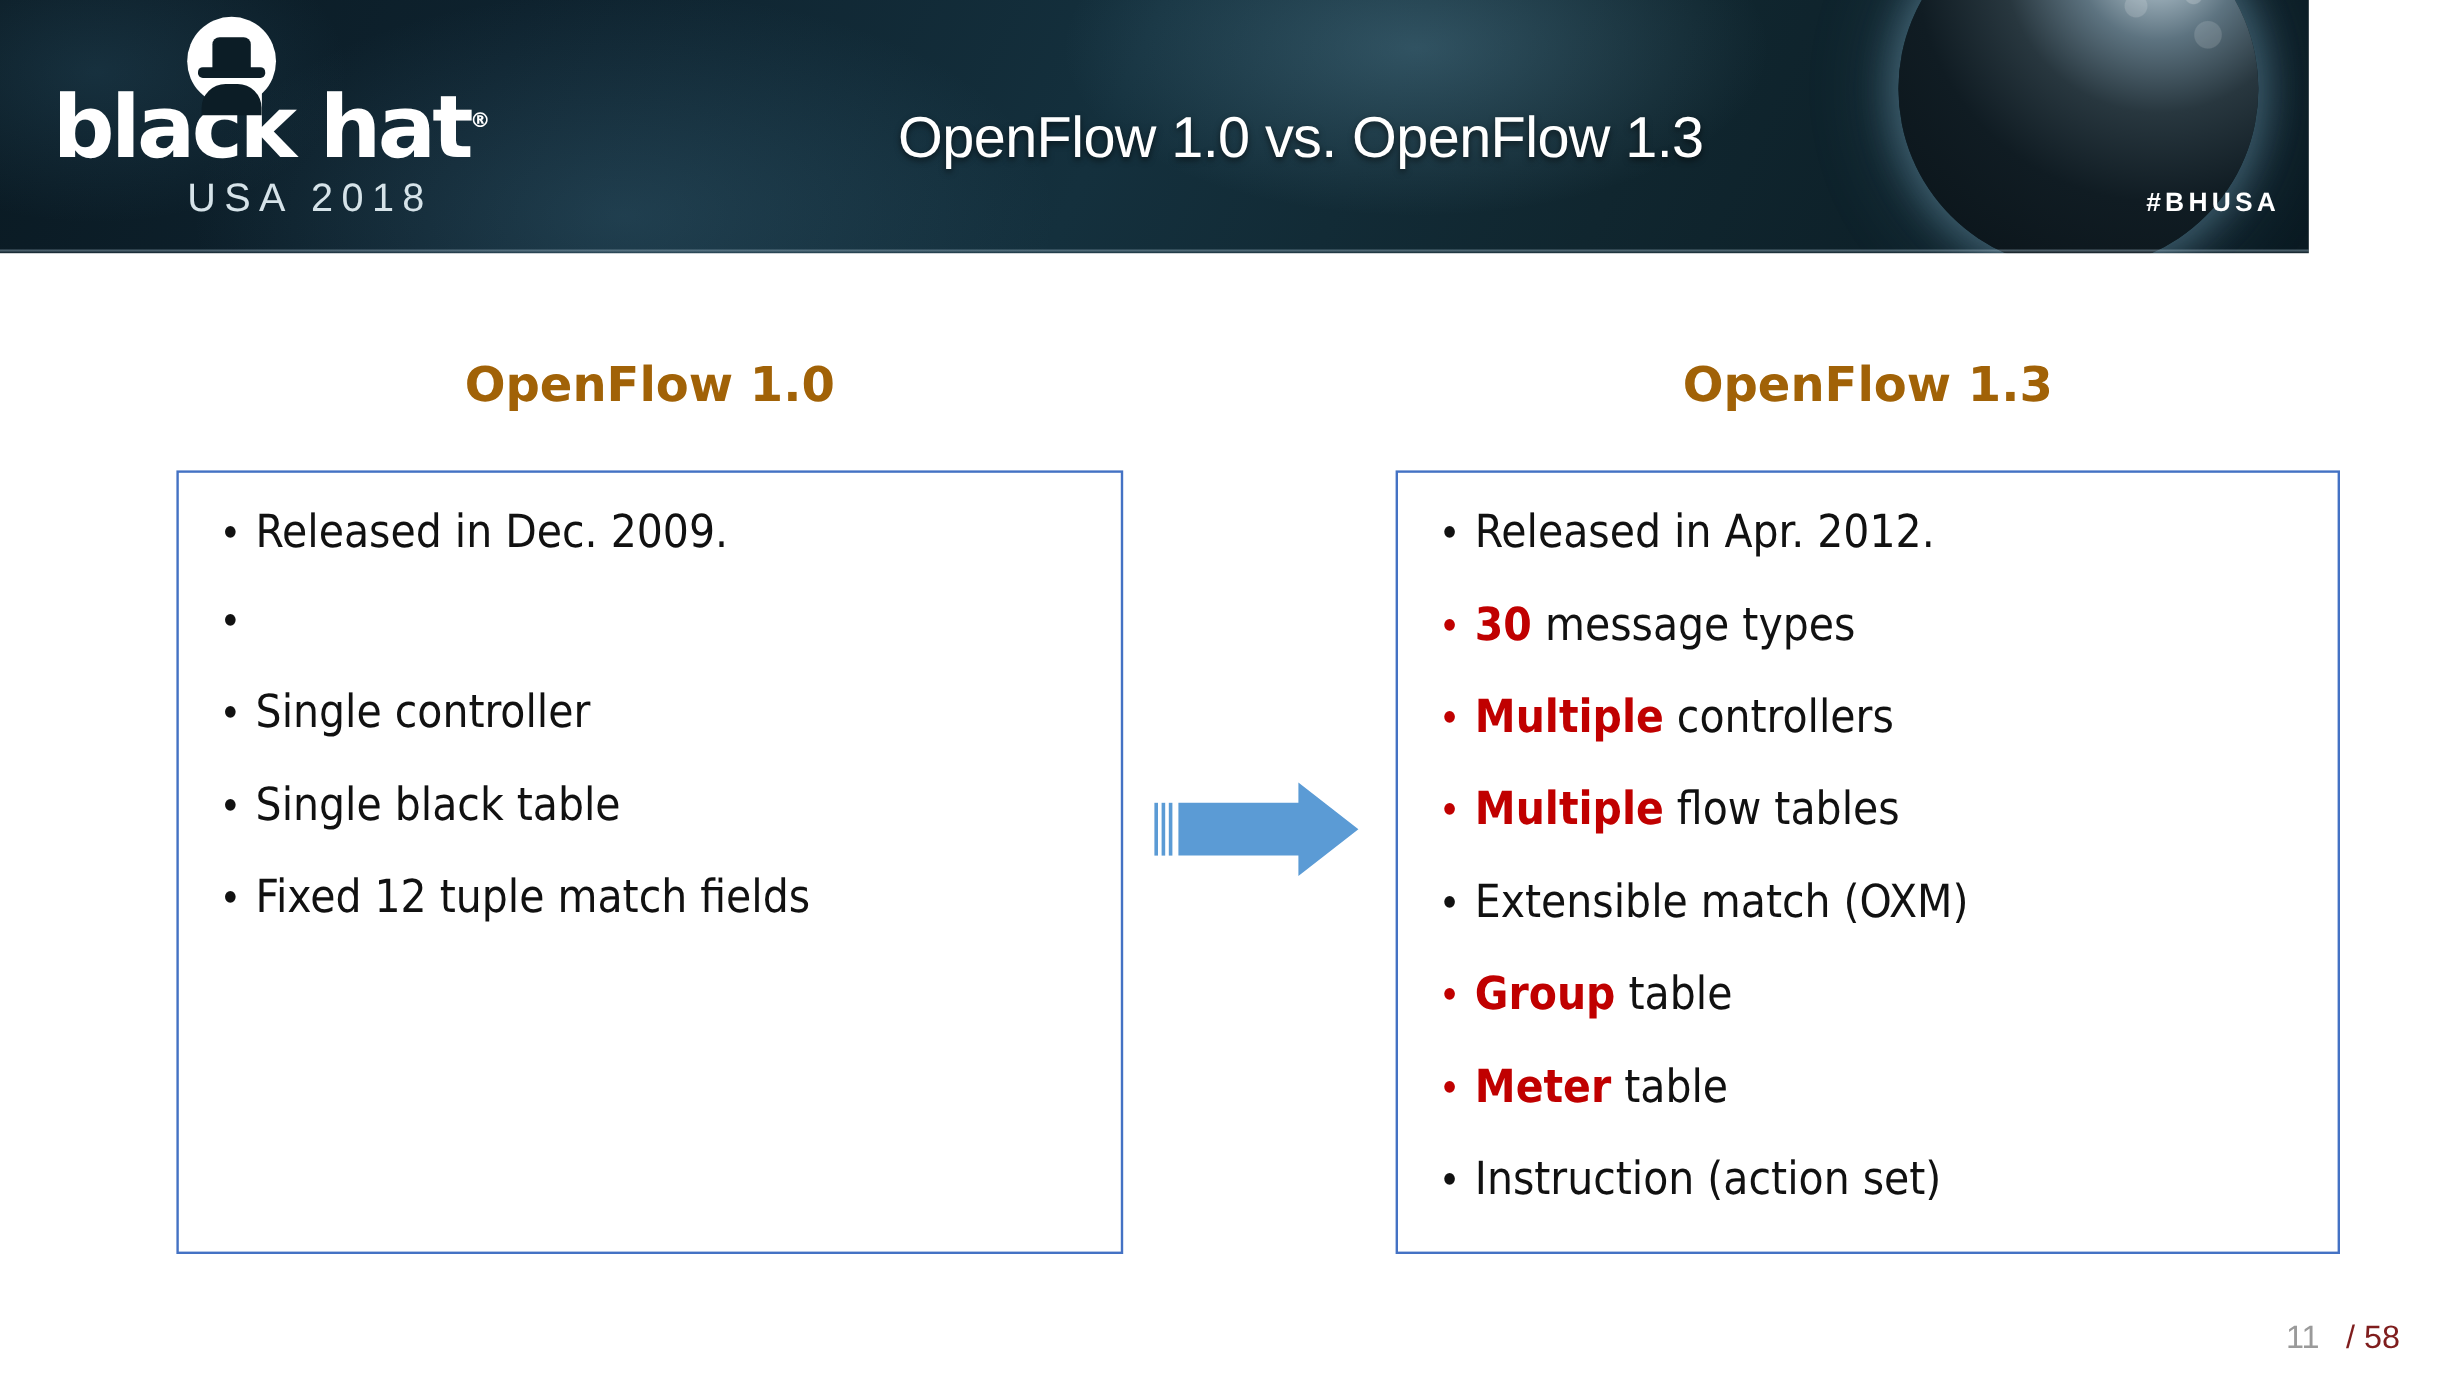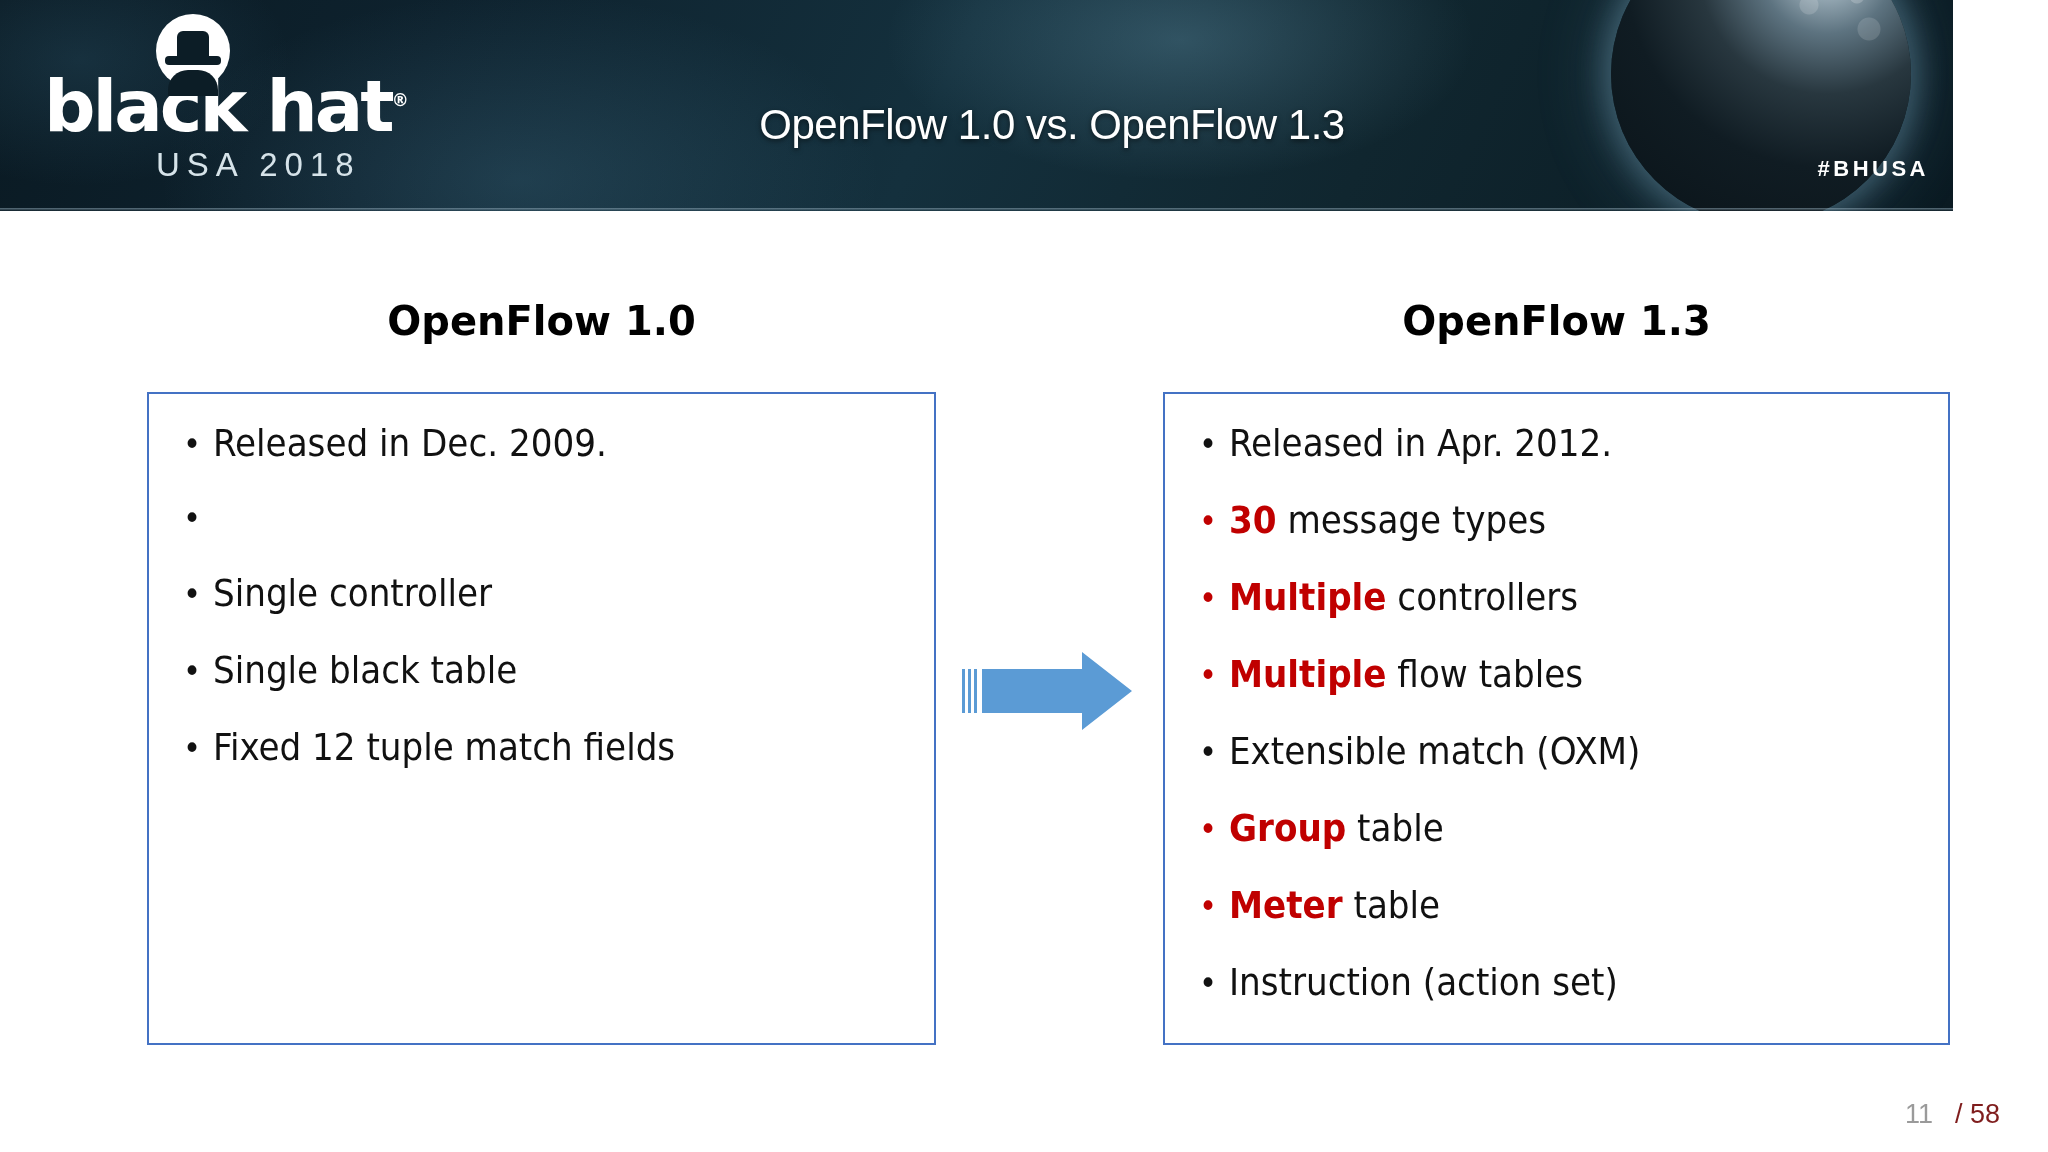--- a/index.html
+++ b/index.html
@@ -20,21 +20,20 @@
     position: absolute;
     left: 0; top: 0;
     width: 1924px;
     height: 211px;
     overflow: hidden;
     background:
       radial-gradient(ellipse 420px 200px at 1180px 40px, rgba(120,175,200,0.30) 0%, rgba(120,175,200,0.0) 70%),
       radial-gradient(ellipse 500px 260px at 520px 180px, rgba(90,150,180,0.22) 0%, rgba(90,150,180,0.0) 72%),
       radial-gradient(ellipse 300px 180px at 80px 60px, rgba(70,130,160,0.20) 0%, rgba(70,130,160,0.0) 70%),
       linear-gradient(115deg, #0a1a23 0%, #0e222e 22%, #14303d 48%, #10262f 70%, #0a1a22 100%);
-    padding-left: 29px;
   }
   .banner::after {
     content: "";
     position: absolute;
     left: 0; bottom: 0;
     width: 100%;
     height: 3px;
     background: linear-gradient(to bottom, rgba(160,185,200,0.55), rgba(255,255,255,0.0));
   }
 
@@ -143,41 +142,40 @@
     left: 112px; top: 132px;
     color: #d6e3e9;
     font-size: 33px;
     letter-spacing: 7px;
     font-family: "Liberation Sans", sans-serif;
     white-space: nowrap;
   }
 
   .slide-title {
     position: absolute;
-    left: 492px;
+    left: 524px;
     top: 92px;
     width: 1120px;
     text-align: center;
     color: #ffffff;
-    font-size: 42px;
+    font-size: 48px;
     font-weight: normal;
     font-family: "Liberation Sans", sans-serif;
     letter-spacing: -0.5px;
     text-shadow: 0 2px 5px rgba(0,0,0,0.55);
     line-height: 1;
-    margin-top: 12px;
   }
 
   
   .col-heading {
     position: absolute;
     font-family: "DejaVu Sans", sans-serif;
     font-weight: bold;
     font-size: 40px;
-    color: #000000;
+    color: #a16207;
     text-align: center;
     white-space: nowrap;
   }
   #heading-left  { left: 147px;  top: 298px; width: 789px; }
   #heading-right { left: 1163px; top: 298px; width: 787px; }
 
   .panel {
     position: absolute;
     border: 2px solid #4472c4;
     background: #ffffff;

